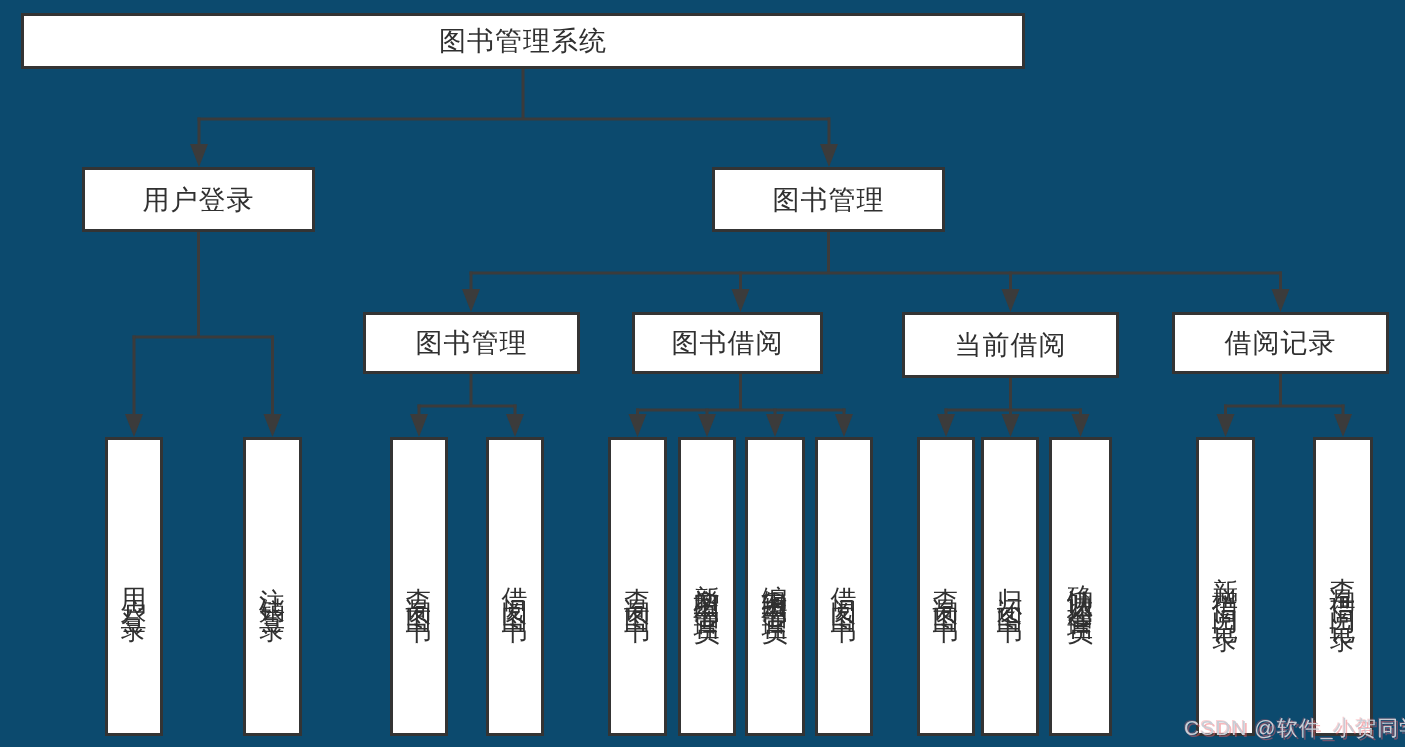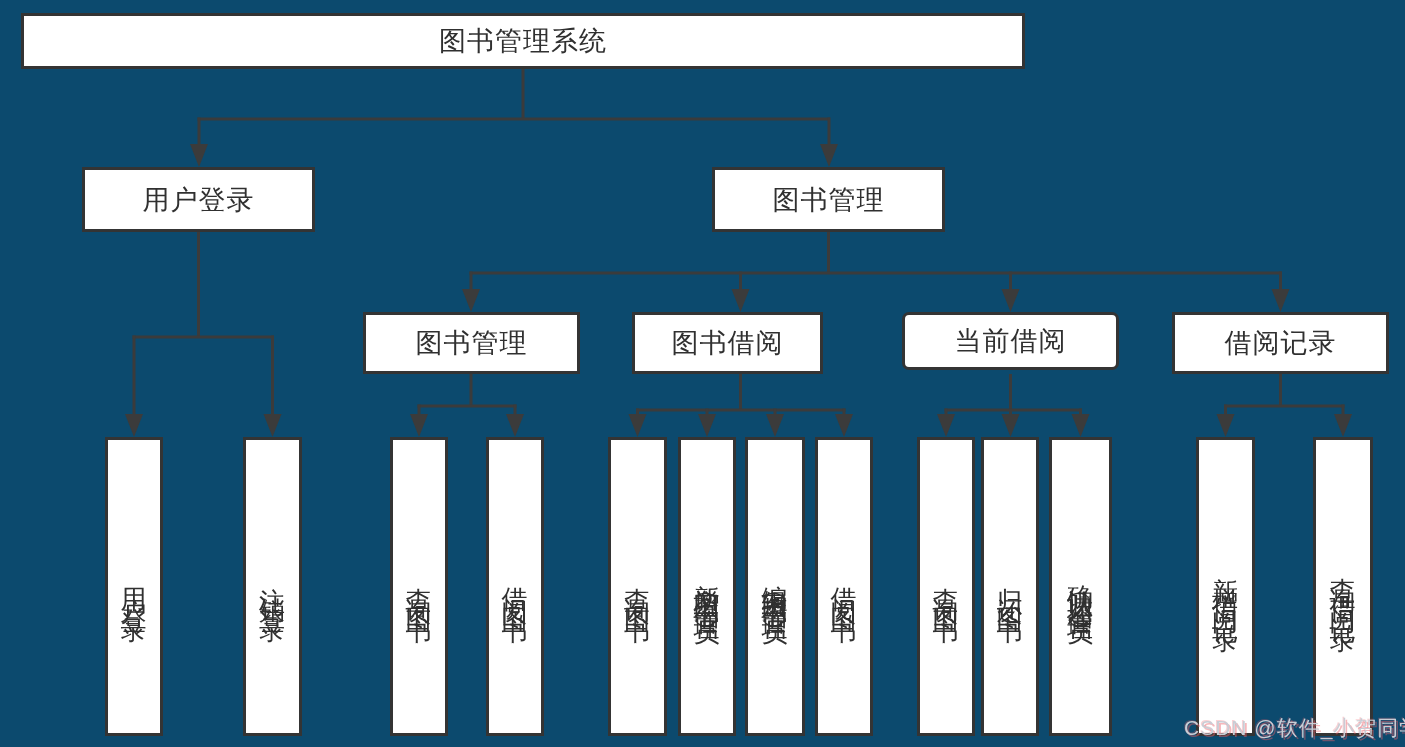--- a/index.html
+++ b/index.html
@@ -124,21 +124,21 @@
     </g>
   </svg>
 
   <div class="node h root" style="left:21px;top:13px;width:1004px;height:56px;">图书管理系统</div>
 
   <div class="node h" style="left:82px;top:167px;width:233px;height:65px;">用户登录</div>
   <div class="node h" style="left:712px;top:167px;width:233px;height:65px;text-align:center;">图书管理</div>
 
   <div class="node h" style="left:363px;top:312px;width:217px;height:62px;">图书管理</div>
   <div class="node h" style="left:632px;top:312px;width:191px;height:62px;">图书借阅</div>
-  <div class="node h" style="left:902px;top:312px;width:217px;height:58px;border-radius:7px;">当前借阅</div>
+  <div class="node h" style="left:902px;top:312px;width:217px;height:66px;">当前借阅</div>
   <div class="node h" style="left:1172px;top:312px;width:217px;height:62px;">借阅记录</div>
 
   <div class="node v" style="left:105px;top:437px;width:58px;height:299px;">
     <span class="vtext">用户登录</span>
   </div>
   <div class="node v" style="left:243px;top:437px;width:59px;height:299px;">
     <span class="vtext">注销登录</span>
   </div>
 
   <div class="node v" style="left:390px;top:437px;width:58px;height:299px;">

